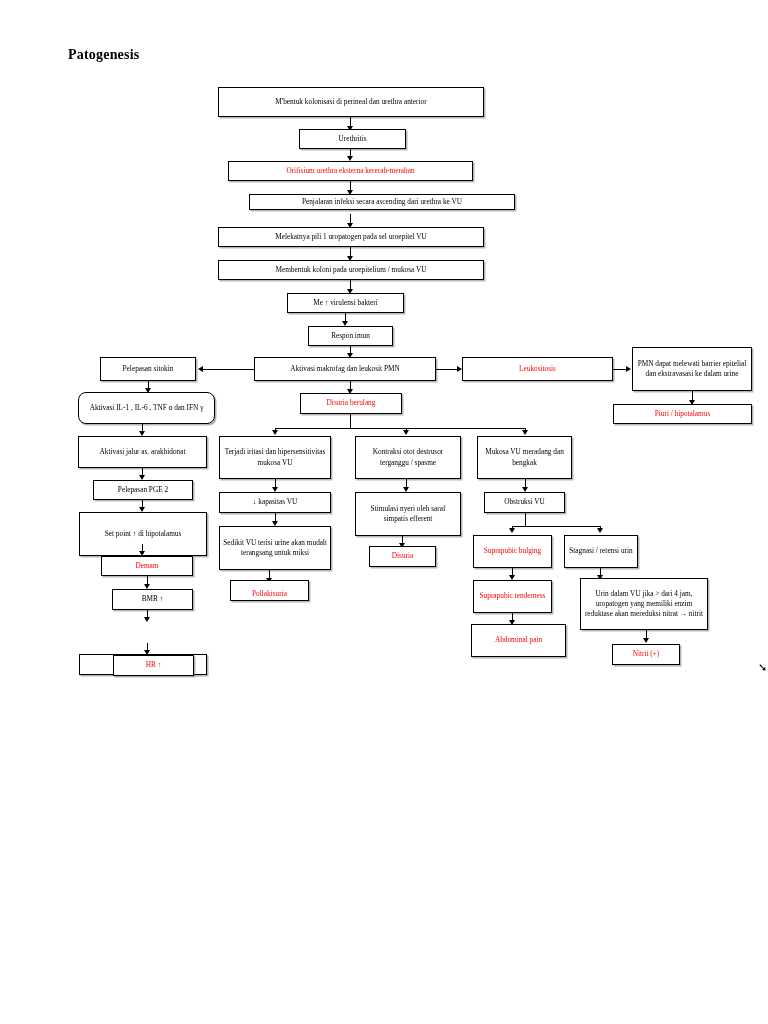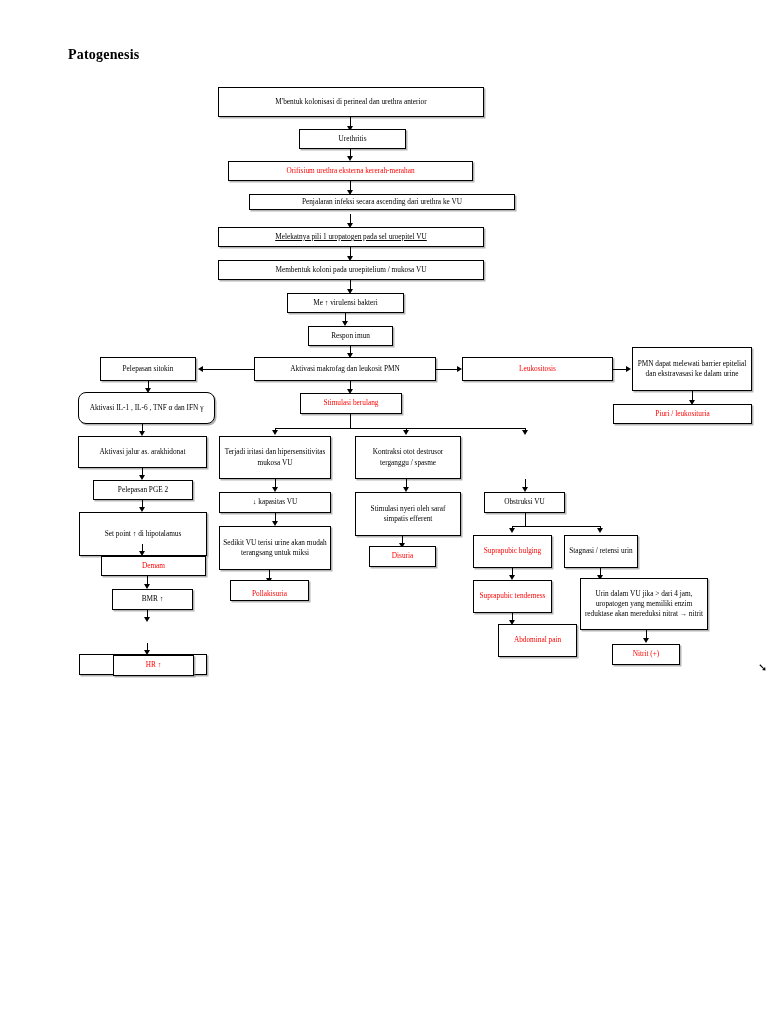--- a/index.html
+++ b/index.html
@@ -111,21 +111,21 @@
   </div>
   <div class="vline" style="left:350px; top:181px; width:1px; height:11px;"></div>
   <div class="arrow-down" style="left:347px; top:190px;"></div>
 
   <div class="node" style="left:220px; top:194px; width:266px; height:16px;margin-left:29px;">
     <span>Penjalaran infeksi secara ascending dari urethra ke VU</span>
   </div>
   <div class="vline" style="left:350px; top:214px; width:1px; height:11px;"></div>
   <div class="arrow-down" style="left:347px; top:223px;"></div>
 
-  <div class="node" style="left:218px; top:227px; width:266px; height:20px;text-decoration:underline;">
+  <div class="node" style="left:218px; top:227px; width:266px; height:20px;">
     <span>Melekatnya pili 1 uropatogen pada sel uroepitel VU</span>
   </div>
   <div class="vline" style="left:350px; top:247px; width:1px; height:11px;"></div>
   <div class="arrow-down" style="left:347px; top:256px;"></div>
 
   <div class="node" style="left:218px; top:260px; width:266px; height:20px;">
     <span>Membentuk koloni pada uroepitelium / mukosa VU</span>
   </div>
   <div class="vline" style="left:350px; top:280px; width:1px; height:11px;"></div>
   <div class="arrow-down" style="left:347px; top:289px;"></div>
@@ -163,21 +163,21 @@
   <div class="hline" style="left:613px; top:369px; width:14px; height:1px;"></div>
   <div class="arrow-right" style="left:626px; top:365.5px;"></div>
 
   <div class="node" style="left:632px; top:347px; width:120px; height:44px;">
     <span>PMN dapat melewati barrier epitelial dan ekstravasasi ke dalam urine</span>
   </div>
   <div class="vline" style="left:692px; top:391px; width:1px; height:11px;"></div>
   <div class="arrow-down" style="left:689px; top:400px;"></div>
 
   <div class="node red" style="left:613px; top:404px; width:139px; height:20px;">
-    <span>Piuri / leukosituria</span>
+    <span>Piuri / hipotalamus</span>
   </div>
 
   <div class="vline" style="left:148px; top:381px; width:1px; height:9px;"></div>
   <div class="arrow-down" style="left:145px; top:388px;"></div>
 
   <div class="node" style="left:78px; top:392px; width:137px; height:32px;border-radius:8px;">
     <span>Aktivasi IL-1 , IL-6 , TNF α dan IFN γ</span>
   </div>
   <div class="vline" style="left:142px; top:424px; width:1px; height:9px;"></div>
   <div class="arrow-down" style="left:139px; top:431px;"></div>
@@ -193,21 +193,21 @@
   </div>
   <div class="vline" style="left:142px; top:500px; width:1px; height:9px;"></div>
   <div class="arrow-down" style="left:139px; top:507px;"></div>
 
   <div class="node" style="left:79px; top:512px; width:128px; height:44px;">
     <span>Set point ↑ di hipotalamus</span>
   </div>
   <div class="vline" style="left:142px; top:544px; width:1px; height:9px;"></div>
   <div class="arrow-down" style="left:139px; top:551px;"></div>
 
-  <div class="node red" style="left:101px; top:556px; width:105px; height:20px;">
+  <div class="node red" style="left:101px; top:556px; width:92px; height:20px;">
     <span>Demam</span>
   </div>
   <div class="vline" style="left:147px; top:576px; width:1px; height:10px;"></div>
   <div class="arrow-down" style="left:144px; top:584px;"></div>
 
   <div class="node" style="left:112px; top:589px; width:81px; height:21px;">
     <span>BMR ↑</span>
   </div>
   <div class="vline" style="left:147px; top:610px; width:1px; height:9px;"></div>
   <div class="arrow-down" style="left:144px; top:617px;"></div>
@@ -219,21 +219,21 @@
   <div class="arrow-down" style="left:144px; top:650px;"></div>
 
   <div class="node red" style="left:113px; top:655px; width:81px; height:21px;">
     <span>HR ↑</span>
   </div>
 
   <div class="vline" style="left:350px; top:381px; width:1px; height:10px;"></div>
   <div class="arrow-down" style="left:347px; top:389px;"></div>
 
   <div class="node red" style="left:300px; top:393px; width:102px; height:21px;">
-    <span>Stimulasi berulang</span>
+    <span>Disuria berulang</span>
   </div>
 
   <div class="vline" style="left:350px; top:414px; width:1px; height:14px;"></div>
   <div class="hline" style="left:275px; top:428px; width:250px; height:1px;"></div>
   <div class="vline" style="left:275px; top:428px; width:1px; height:4px;"></div>
   <div class="arrow-down" style="left:272px; top:430px;"></div>
   <div class="vline" style="left:406px; top:428px; width:1px; height:4px;"></div>
   <div class="arrow-down" style="left:403px; top:430px;"></div>
   <div class="vline" style="left:525px; top:428px; width:1px; height:4px;"></div>
   <div class="arrow-down" style="left:522px; top:430px;"></div>
@@ -269,20 +269,23 @@
   <div class="node" style="left:355px; top:492px; width:106px; height:44px;">
     <span>Stimulasi nyeri oleh saraf simpatis efferent</span>
   </div>
   <div class="vline" style="left:402px; top:536px; width:1px; height:9px;"></div>
   <div class="arrow-down" style="left:399px; top:543px;"></div>
 
   <div class="node red" style="left:369px; top:546px; width:67px; height:21px;">
     <span>Disuria</span>
   </div>
 
+  <div class="node" style="left:477px; top:436px; width:95px; height:43px;">
+    <span>Mukosa VU meradang dan bengkak</span>
+  </div>
   <div class="vline" style="left:525px; top:479px; width:1px; height:10px;"></div>
   <div class="arrow-down" style="left:522px; top:487px;"></div>
 
   <div class="node" style="left:484px; top:492px; width:81px; height:21px;">
     <span>Obstruksi VU</span>
   </div>
 
   <div class="vline" style="left:525px; top:513px; width:1px; height:13px;"></div>
   <div class="hline" style="left:512px; top:526px; width:89px; height:1px;"></div>
   <div class="vline" style="left:512px; top:526px; width:1px; height:4px;"></div>
@@ -295,21 +298,21 @@
   </div>
   <div class="vline" style="left:512px; top:568px; width:1px; height:9px;"></div>
   <div class="arrow-down" style="left:509px; top:575px;"></div>
 
   <div class="node red" style="left:473px; top:580px; width:79px; height:33px;">
     <span>Suprapubic tenderness</span>
   </div>
   <div class="vline" style="left:512px; top:613px; width:1px; height:9px;"></div>
   <div class="arrow-down" style="left:509px; top:620px;"></div>
 
-  <div class="node red" style="left:498px; top:624px; width:79px; height:33px;">
+  <div class="node red" style="left:471px; top:624px; width:95px; height:33px;">
     <span>Abdominal pain</span>
   </div>
 
   <div class="node" style="left:564px; top:535px; width:74px; height:33px;">
     <span>Stagnasi / retensi urin</span>
   </div>
   <div class="vline" style="left:600px; top:568px; width:1px; height:9px;"></div>
   <div class="arrow-down" style="left:597px; top:575px;"></div>
 
   <div class="node" style="left:580px; top:578px; width:128px; height:52px;">

